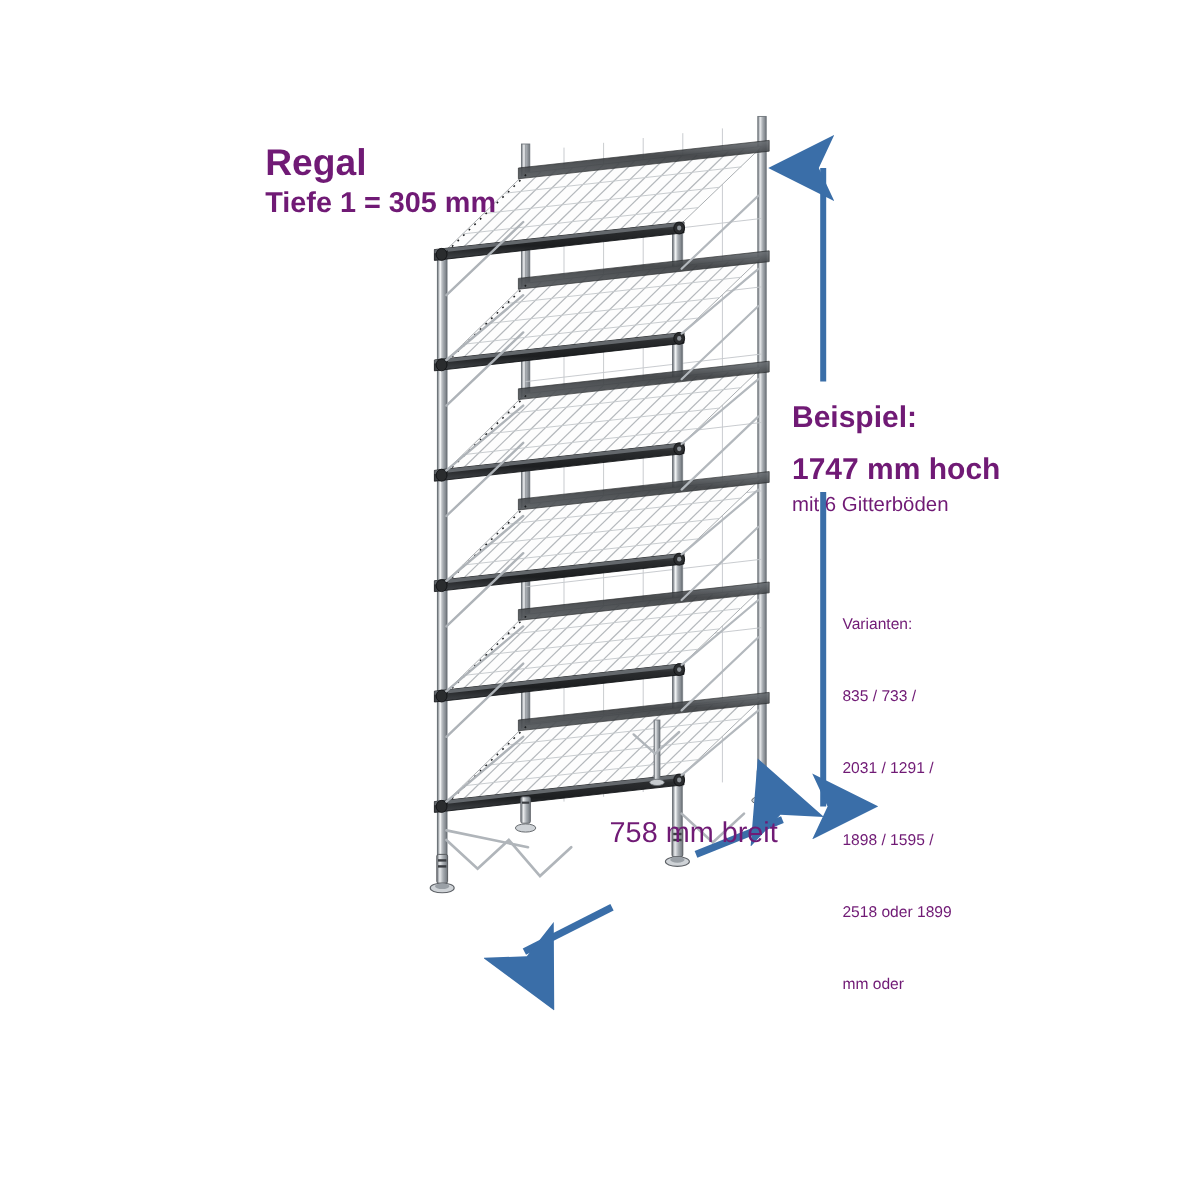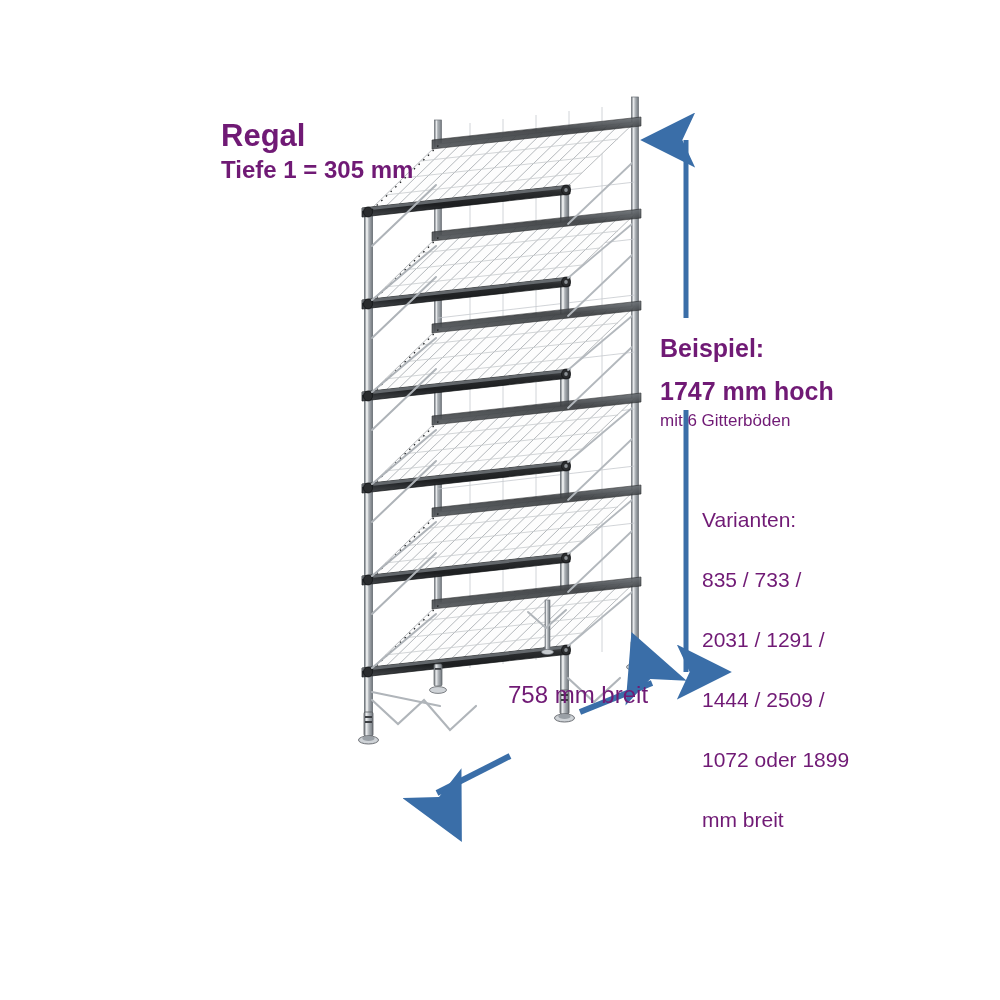--- a/index.html
+++ b/index.html
@@ -56,21 +56,21 @@
   }
   #beispiel-sub {
     left: 660px;
     top: 412px;
     font-size: 17px;
     font-weight: normal;
   }
   #varianten-block {
     left: 702px;
     top: 470px;
-    font-size: 21px;
+    font-size: 13px;
     font-weight: normal;
     line-height: 20px;
   }
   #width-label {
     left: 508px;
     top: 683px;
     font-size: 24px;
     font-weight: normal;
   }
 </style>
@@ -425,18 +425,18 @@
 <div class="txt" id="beispiel-label">Beispiel:</div>
 
 <div class="txt" id="beispiel-height">1747 mm hoch</div>
 
 <div class="txt" id="beispiel-sub">mit 6 Gitterböden</div>
 
 <div class="txt" id="varianten-block">
   <div>Varianten:</div>
   <div>835 / 733 /</div>
   <div>2031 / 1291 /</div>
-  <div>1444 / 2509 /</div>
-  <div>1072 oder 1899</div>
-  <div>mm breit</div>
+  <div>1898 / 1595 /</div>
+  <div>2518 oder 1899</div>
+  <div>mm oder</div>
 </div>
 
 <div class="txt" id="width-label">758 mm breit</div>
 
 </body></html>

